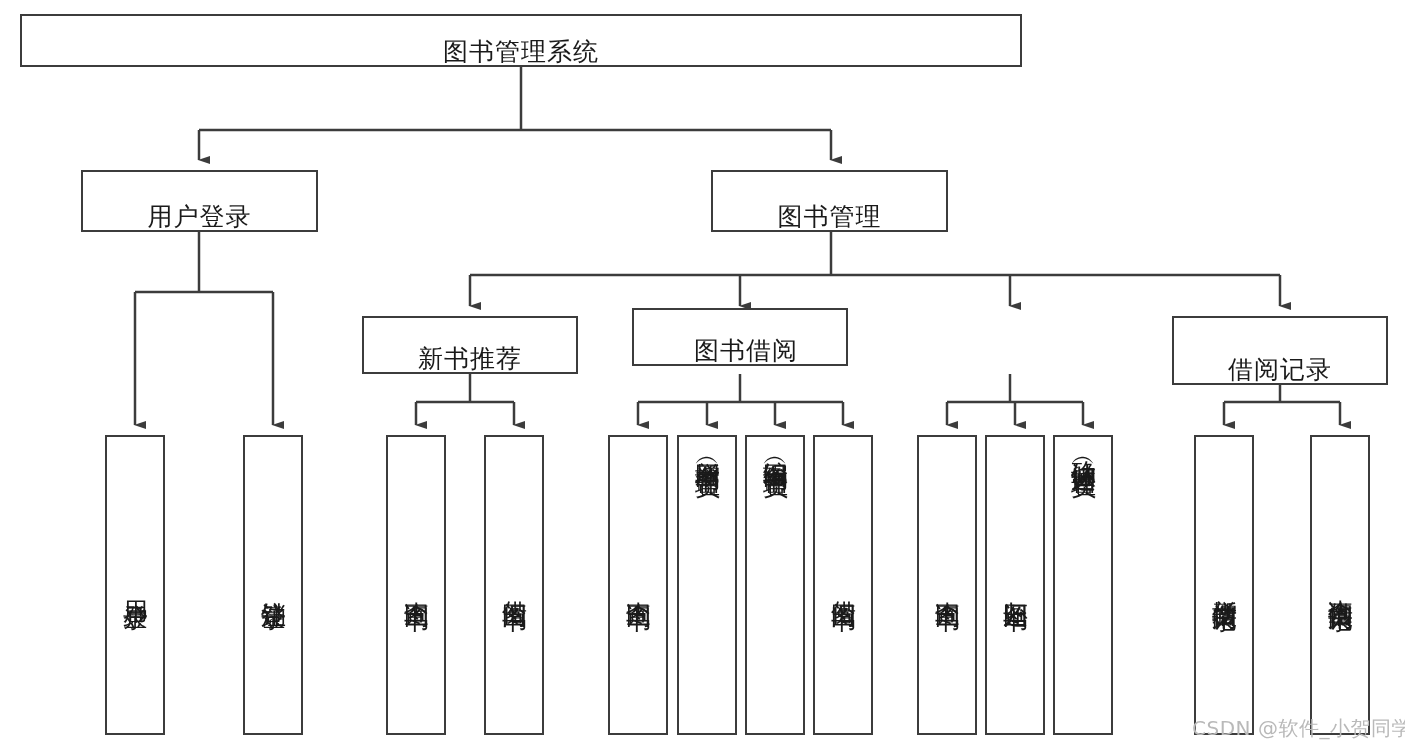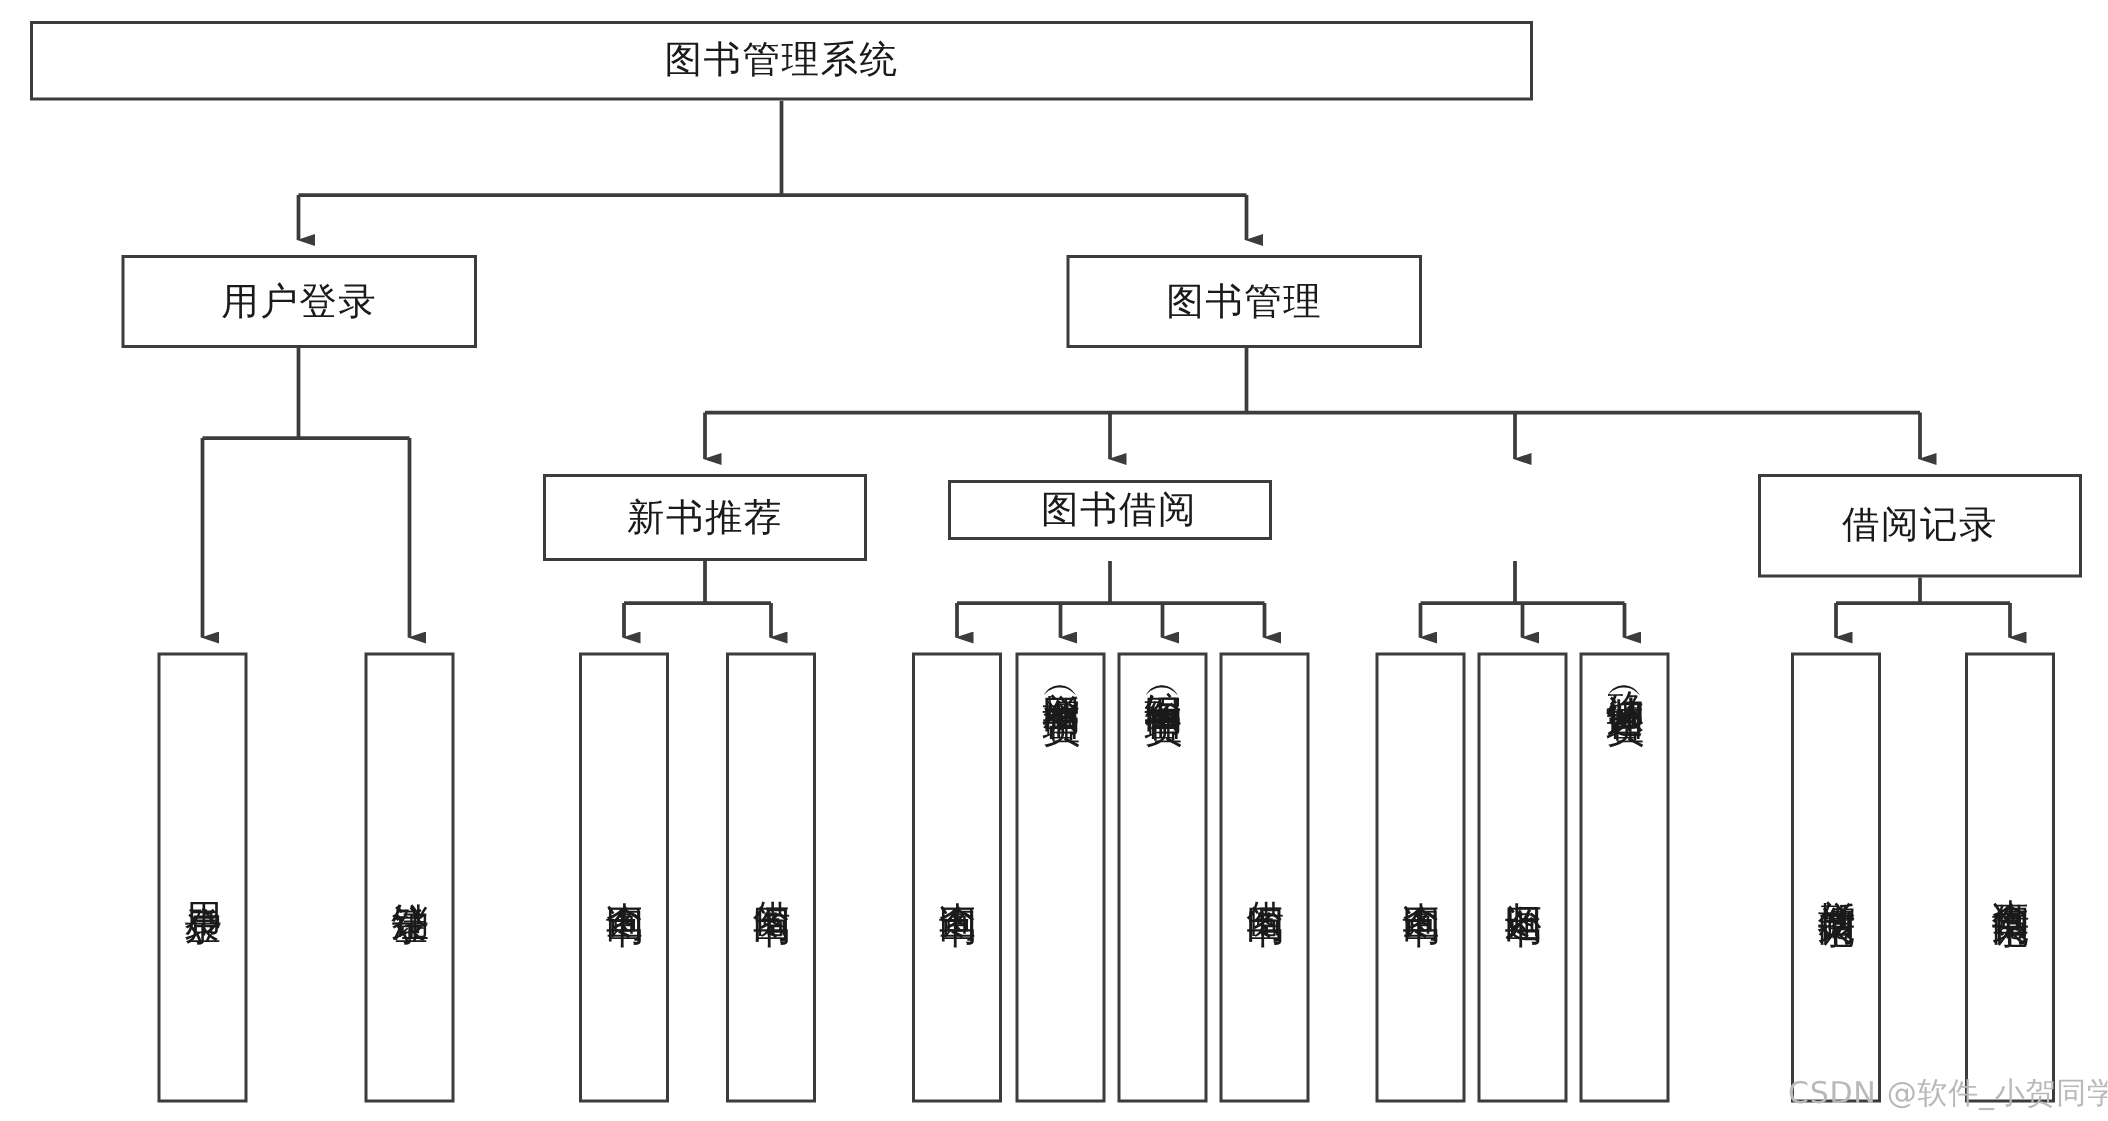--- a/index.html
+++ b/index.html
@@ -24,21 +24,21 @@
     width: 1405px;
     height: 747px;
     pointer-events: none;
   }
   .node {
     position: absolute;
     box-sizing: border-box;
     background: #ffffff;
     border: 2px solid #3c3c3c;
     display: flex;
-    align-items: center;
+    align-items: flex-end;
     justify-content: center;
     color: #1a1a1a;
   }
   .node .label {
     display: block;
     text-align: center;
     line-height: 1.05;
   }
   .node.horiz .label {
     font-size: 25px;
@@ -136,21 +136,21 @@
   <div class="node horiz" style="left:81px;top:170px;width:237px;height:62px;">
     <span class="label">用户登录</span>
   </div>
   <div class="node horiz" style="left:711px;top:170px;width:237px;height:62px;">
     <span class="label">图书管理</span>
   </div>
 
   <div class="node horiz" style="left:362px;top:316px;width:216px;height:58px;">
     <span class="label">新书推荐</span>
   </div>
-  <div class="node horiz" style="left:632px;top:320px;width:216px;height:40px;padding-left:12px;">
+  <div class="node horiz" style="left:632px;top:308px;width:216px;height:58px;padding-left:12px;">
     <span class="label">图书借阅</span>
   </div>
   <div class="node horiz" style="left:1172px;top:316px;width:216px;height:69px;">
     <span class="label">借阅记录</span>
   </div>
 
   <div class="node vert" style="left:105px;top:435px;width:60px;height:300px;">
     <span class="label">用户登录</span>
   </div>
   <div class="node vert" style="left:243px;top:435px;width:60px;height:300px;">

